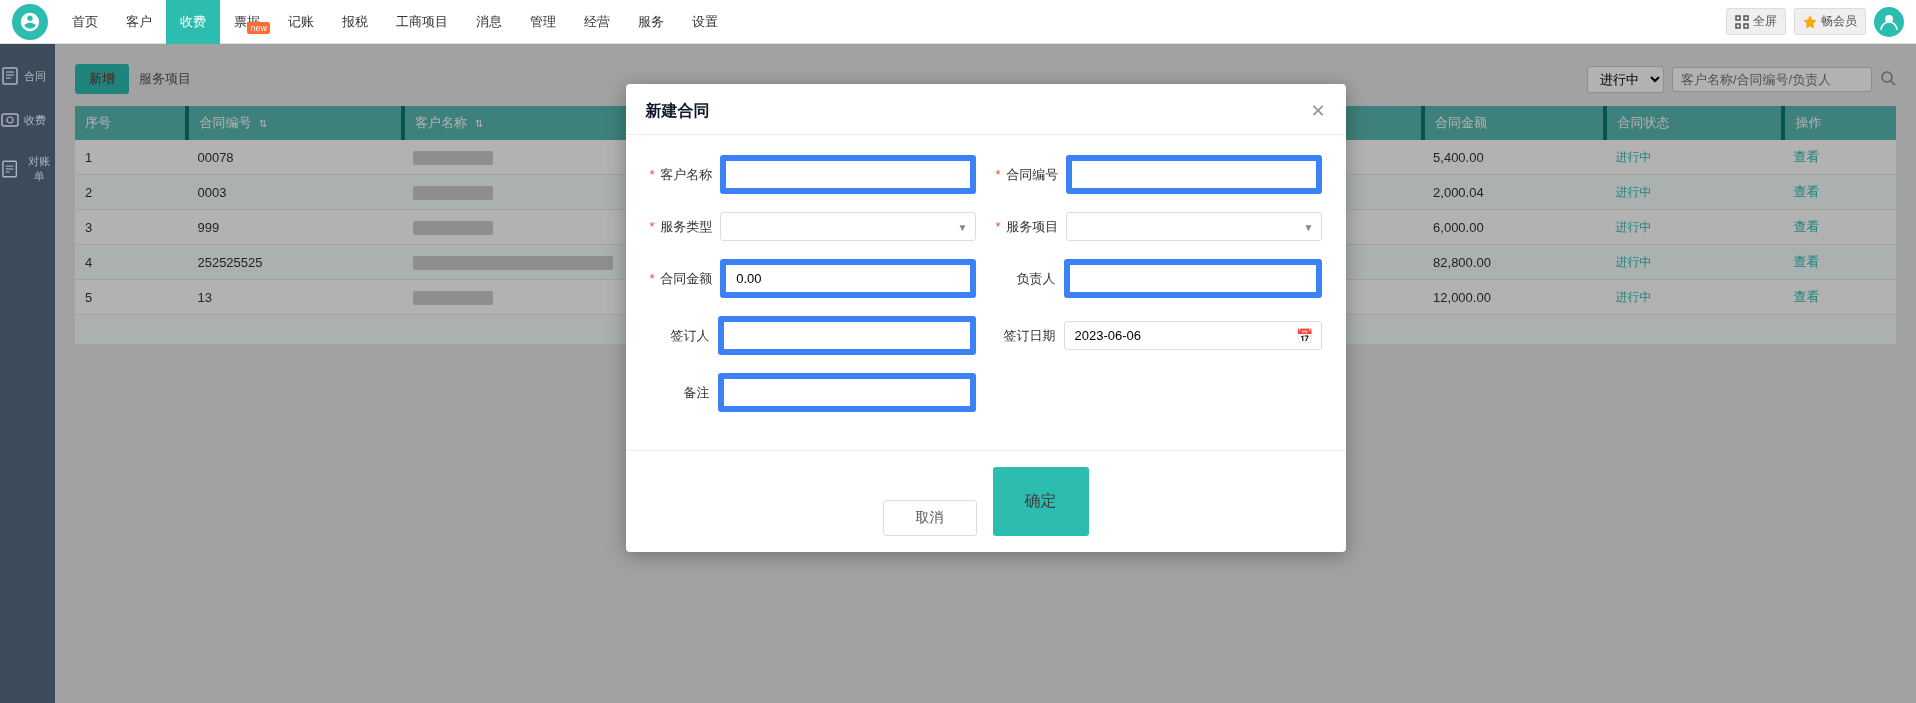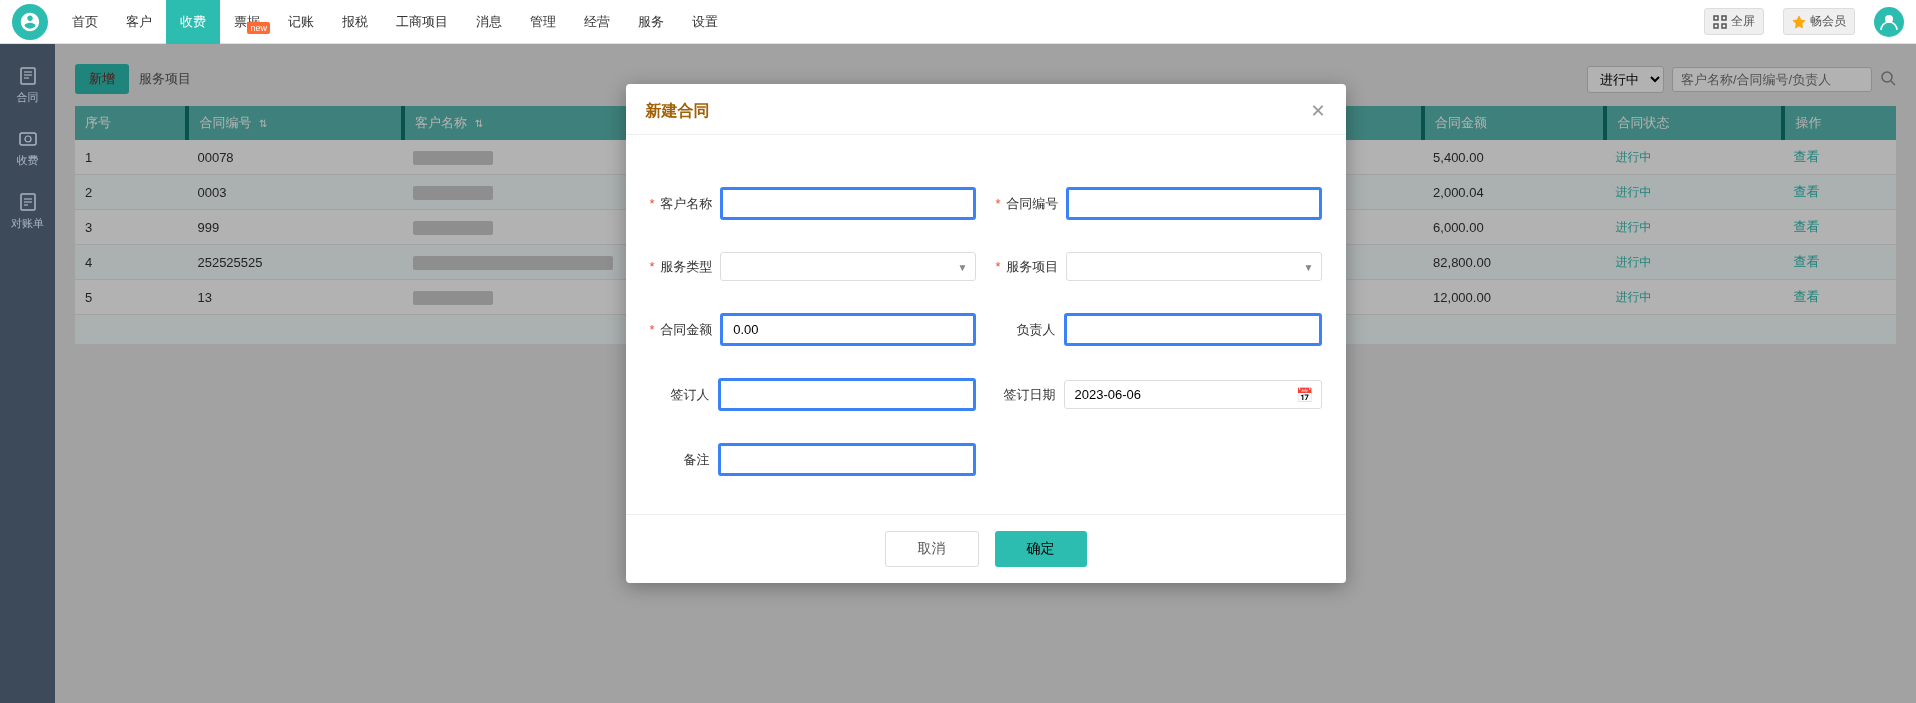--- a/index.html
+++ b/index.html
@@ -44,21 +44,21 @@
       position: absolute;
       top: 22px;
       right: 4px;
       background: #ff6b35;
       color: #fff;
       font-size: 9px;
       padding: 1px 3px;
       border-radius: 2px;
     }
     .top-nav-right {
-      display: flex; align-items: center; gap: 19px;
+      display: flex; align-items: center; gap: 8px;
       margin-left: auto;
     }
     .fullscreen-btn, .vip-btn {
       display: flex; align-items: center; gap: 4px;
       color: #555;
       font-size: 12px;
       cursor: pointer;
       padding: 4px 8px;
       border: 1px solid #ddd;
       border-radius: 3px;
@@ -86,27 +86,27 @@
       background: #3d4a5a;
       display: flex;
       flex-direction: column;
       align-items: center;
       padding-top: 10px;
       gap: 0;
     }
     .sidebar-item {
       width: 100%;
       display: flex;
-      flex-direction: column;
       align-items: center;
       padding: 12px 0;
       color: #aab5c0;
       cursor: pointer;
       font-size: 11px;
       gap: 4px;
+      text-align: center;
     }
     .sidebar-item svg { width: 20px; height: 20px; }
 
     
     .content-area {
       flex: 1;
       background: #e8e8e8;
       padding: 20px;
       overflow: auto;
       position: relative;
@@ -225,58 +225,57 @@
     .modal-header {
       padding: 16px 20px 12px;
       border-bottom: 1px solid #eee;
       display: flex;
       align-items: center;
       justify-content: space-between;
     }
     .modal-title {
       font-size: 16px;
       font-weight: bold;
-      color: #a16207;
+      color: #0f172a;
     }
     .modal-close {
       cursor: pointer;
       color: #999;
       font-size: 18px;
       background: none;
       border: none;
     }
     .modal-body {
       padding: 20px 24px;
     }
     .form-row {
       display: flex;
       gap: 20px;
       margin-bottom: 18px;
-      margin-top: 32px;
     }
     .form-group {
       flex: 1;
       display: flex;
       align-items: center;
       gap: 8px;
     }
     .form-label {
       font-size: 13px;
       color: #333;
       white-space: nowrap;
       min-width: 60px;
       text-align: right;
     }
     .required-star {
       color: #e74c3c;
       margin-right: 2px;
     }
     .form-input {
       flex: 1;
-      border: 3px solid #3b82f6;
+      border: 6px solid #3b82f6;
       border-radius: 3px;
       padding: 6px 10px;
       font-size: 13px;
       outline: none;
     }
     .select-wrapper {
       flex: 1;
       position: relative;
     }
     .select-wrapper::after {
@@ -331,27 +330,27 @@
     .btn-cancel {
       padding: 8px 32px;
       border: 1px solid #ddd;
       background: #fff;
       border-radius: 3px;
       cursor: pointer;
       font-size: 14px;
       color: #555;
     }
     .btn-confirm {
-      padding: 9px 32px;
+      padding: 24px 32px;
       border: none;
       background: #2dbdb0;
-      color: #000000;
-      border-radius: 3px;
-      cursor: pointer;
-      font-size: 14px;
+      color: #404040;
+      border-radius: 3px;
+      cursor: pointer;
+      font-size: 16px;
     }
   </style>
 </head>
 <body>
 
 <div class="top-nav">
   <div class="top-nav-logo">
     <svg viewBox="0 0 24 24" fill="none">
       <path d="M12 2C6.5 2 2 6.5 2 12s4.5 10 10 10 10-4.5 10-10S17.5 2 12 2zm0 3c1.7 0 3 1.3 3 3S13.7 11 12 11 9 9.7 9 8s1.3-3 3-3zm0 14.2c-2.5 0-4.7-1.3-6-3.2.1-2 4-3.1 6-3.1s5.9 1.1 6 3.1c-1.3 1.9-3.5 3.2-6 3.2z" fill="white"></path>
     </svg>

